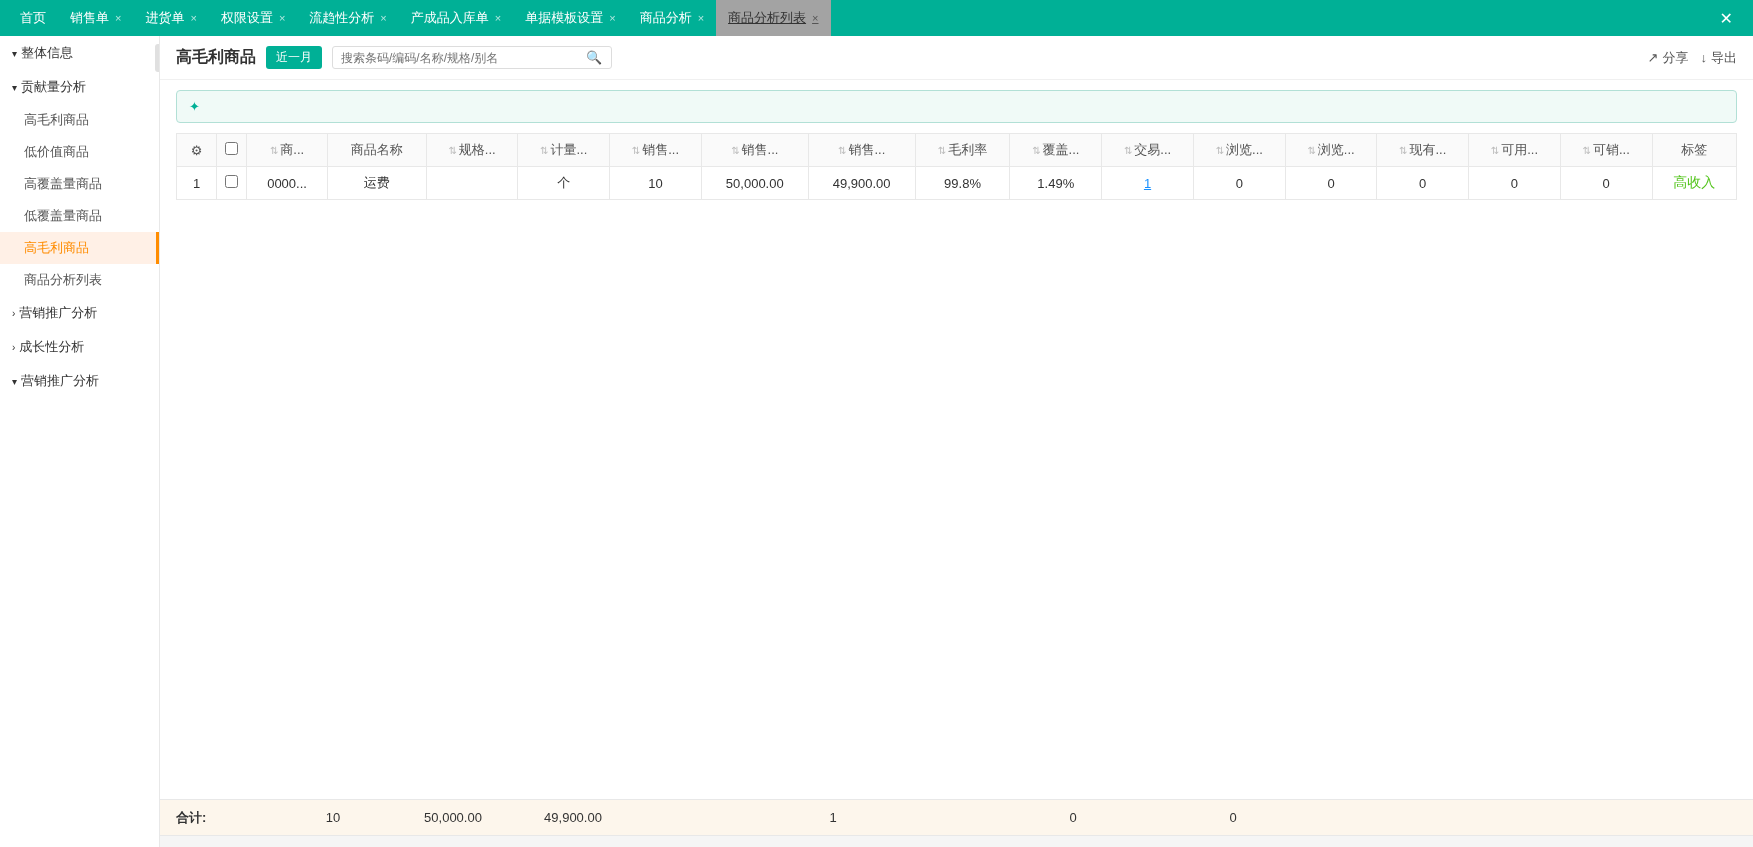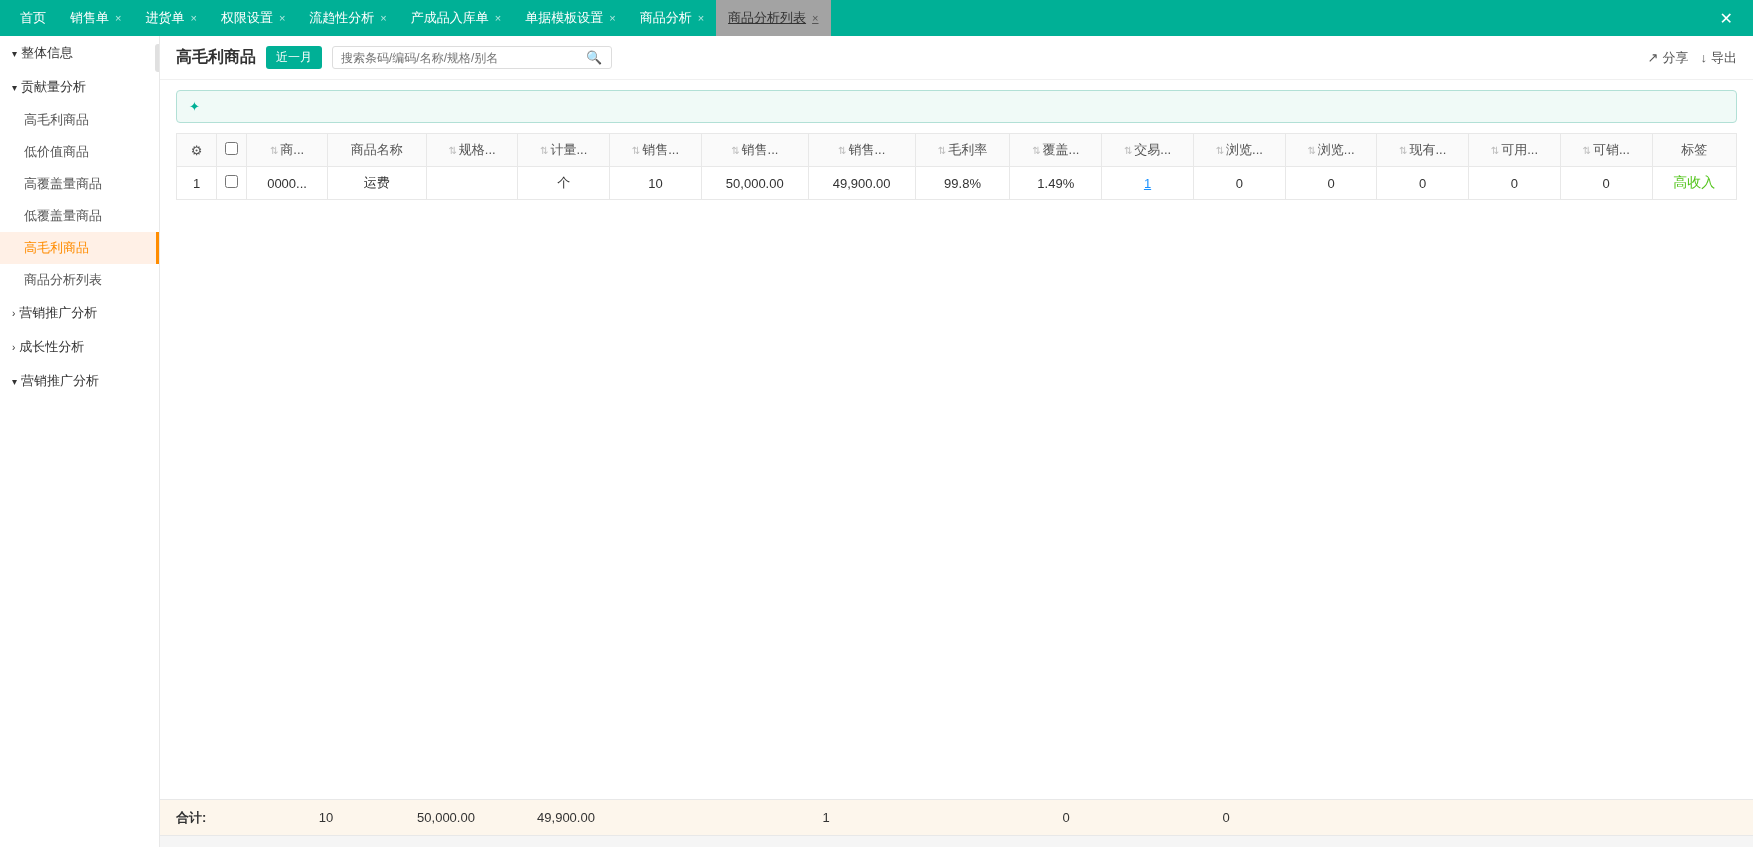--- a/index.html
+++ b/index.html
@@ -203,21 +203,21 @@
     .col-sort { color: #bbb; font-size: 10px; margin-right: 2px; }
 
     
     .footer-total {
       background: #fdf6ec;
       border-top: 1px solid #e8e8e8;
       padding: 8px 16px;
       display: flex;
       align-items: center;
       font-size: 12px;
-      gap: 0;
+      gap: 7px;
       min-height: 36px;
     }
     .footer-label {
       color: #333;
       font-weight: bold;
       width: 90px;
       flex-shrink: 0;
     }
     .footer-values {
       display: flex;

